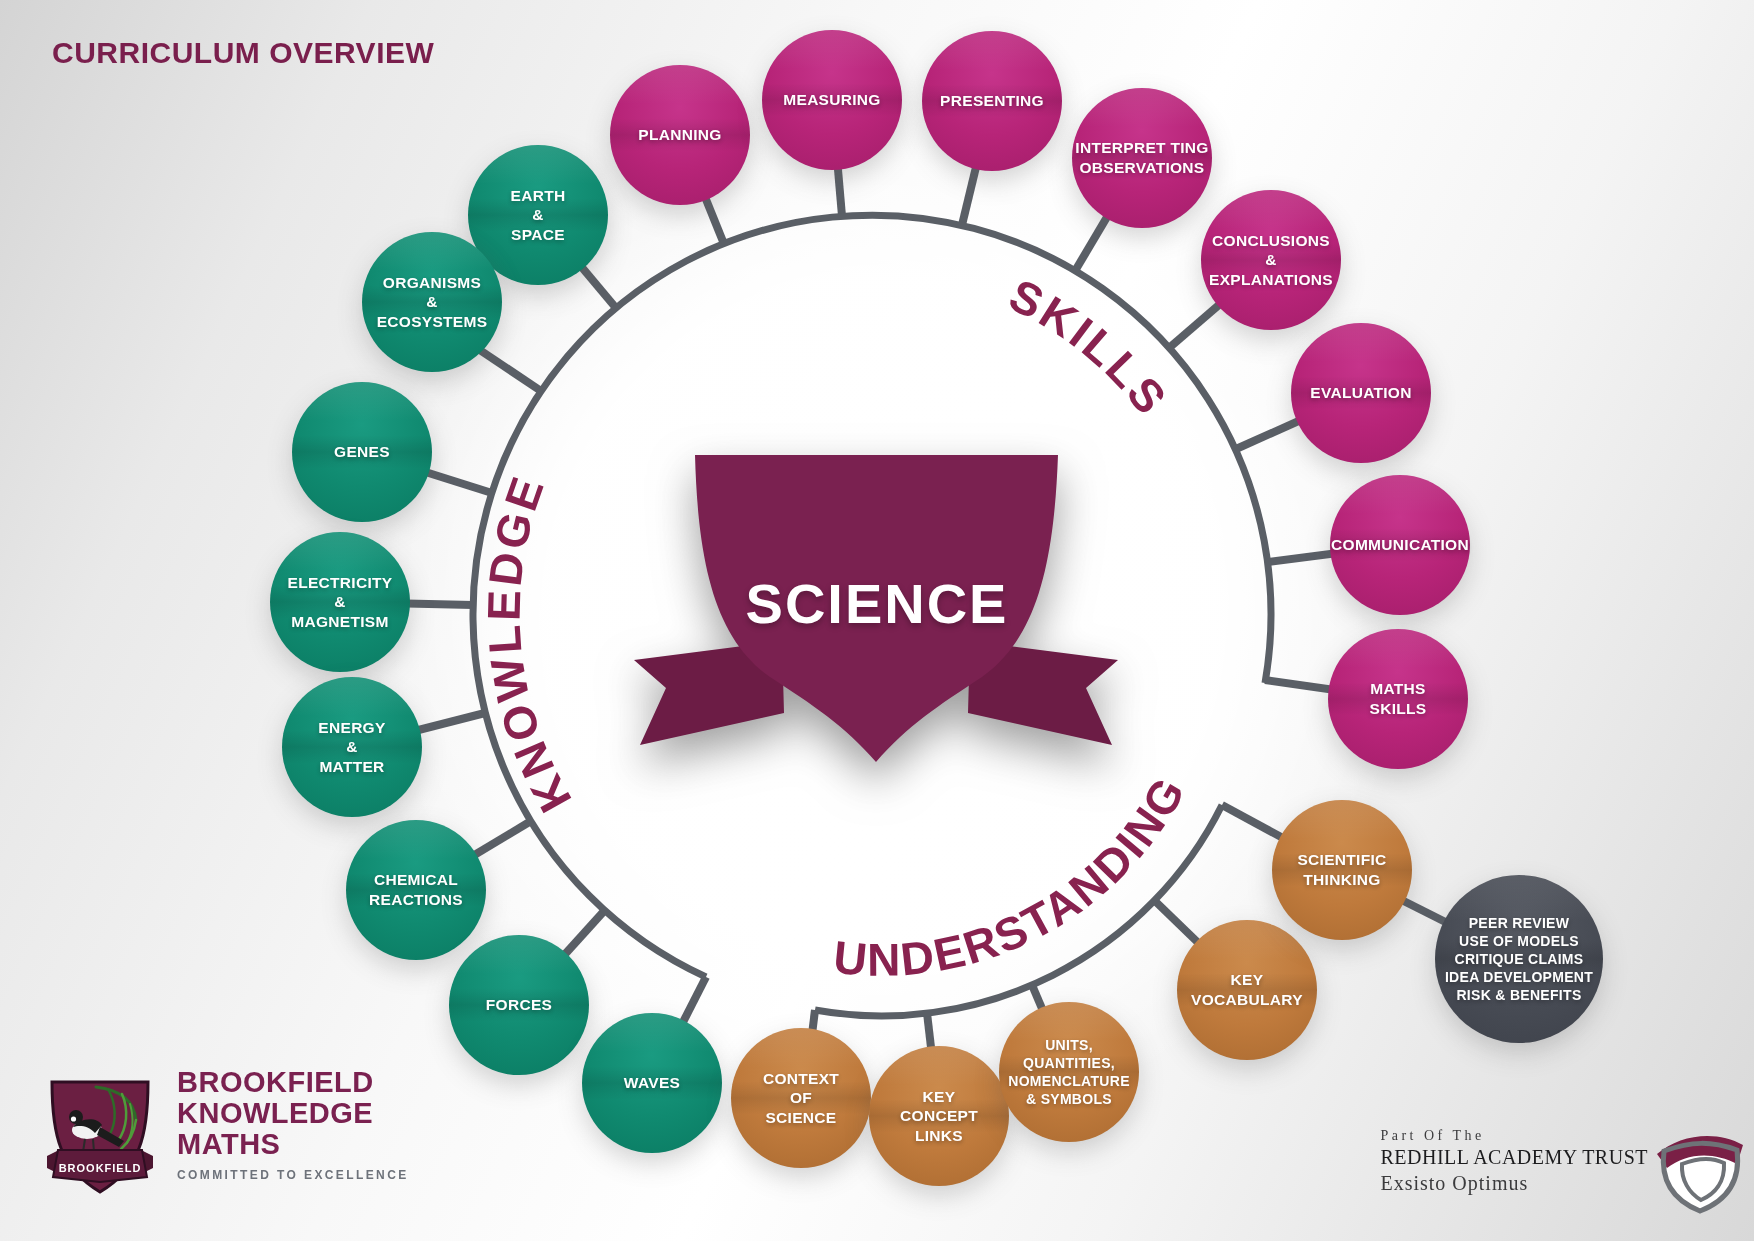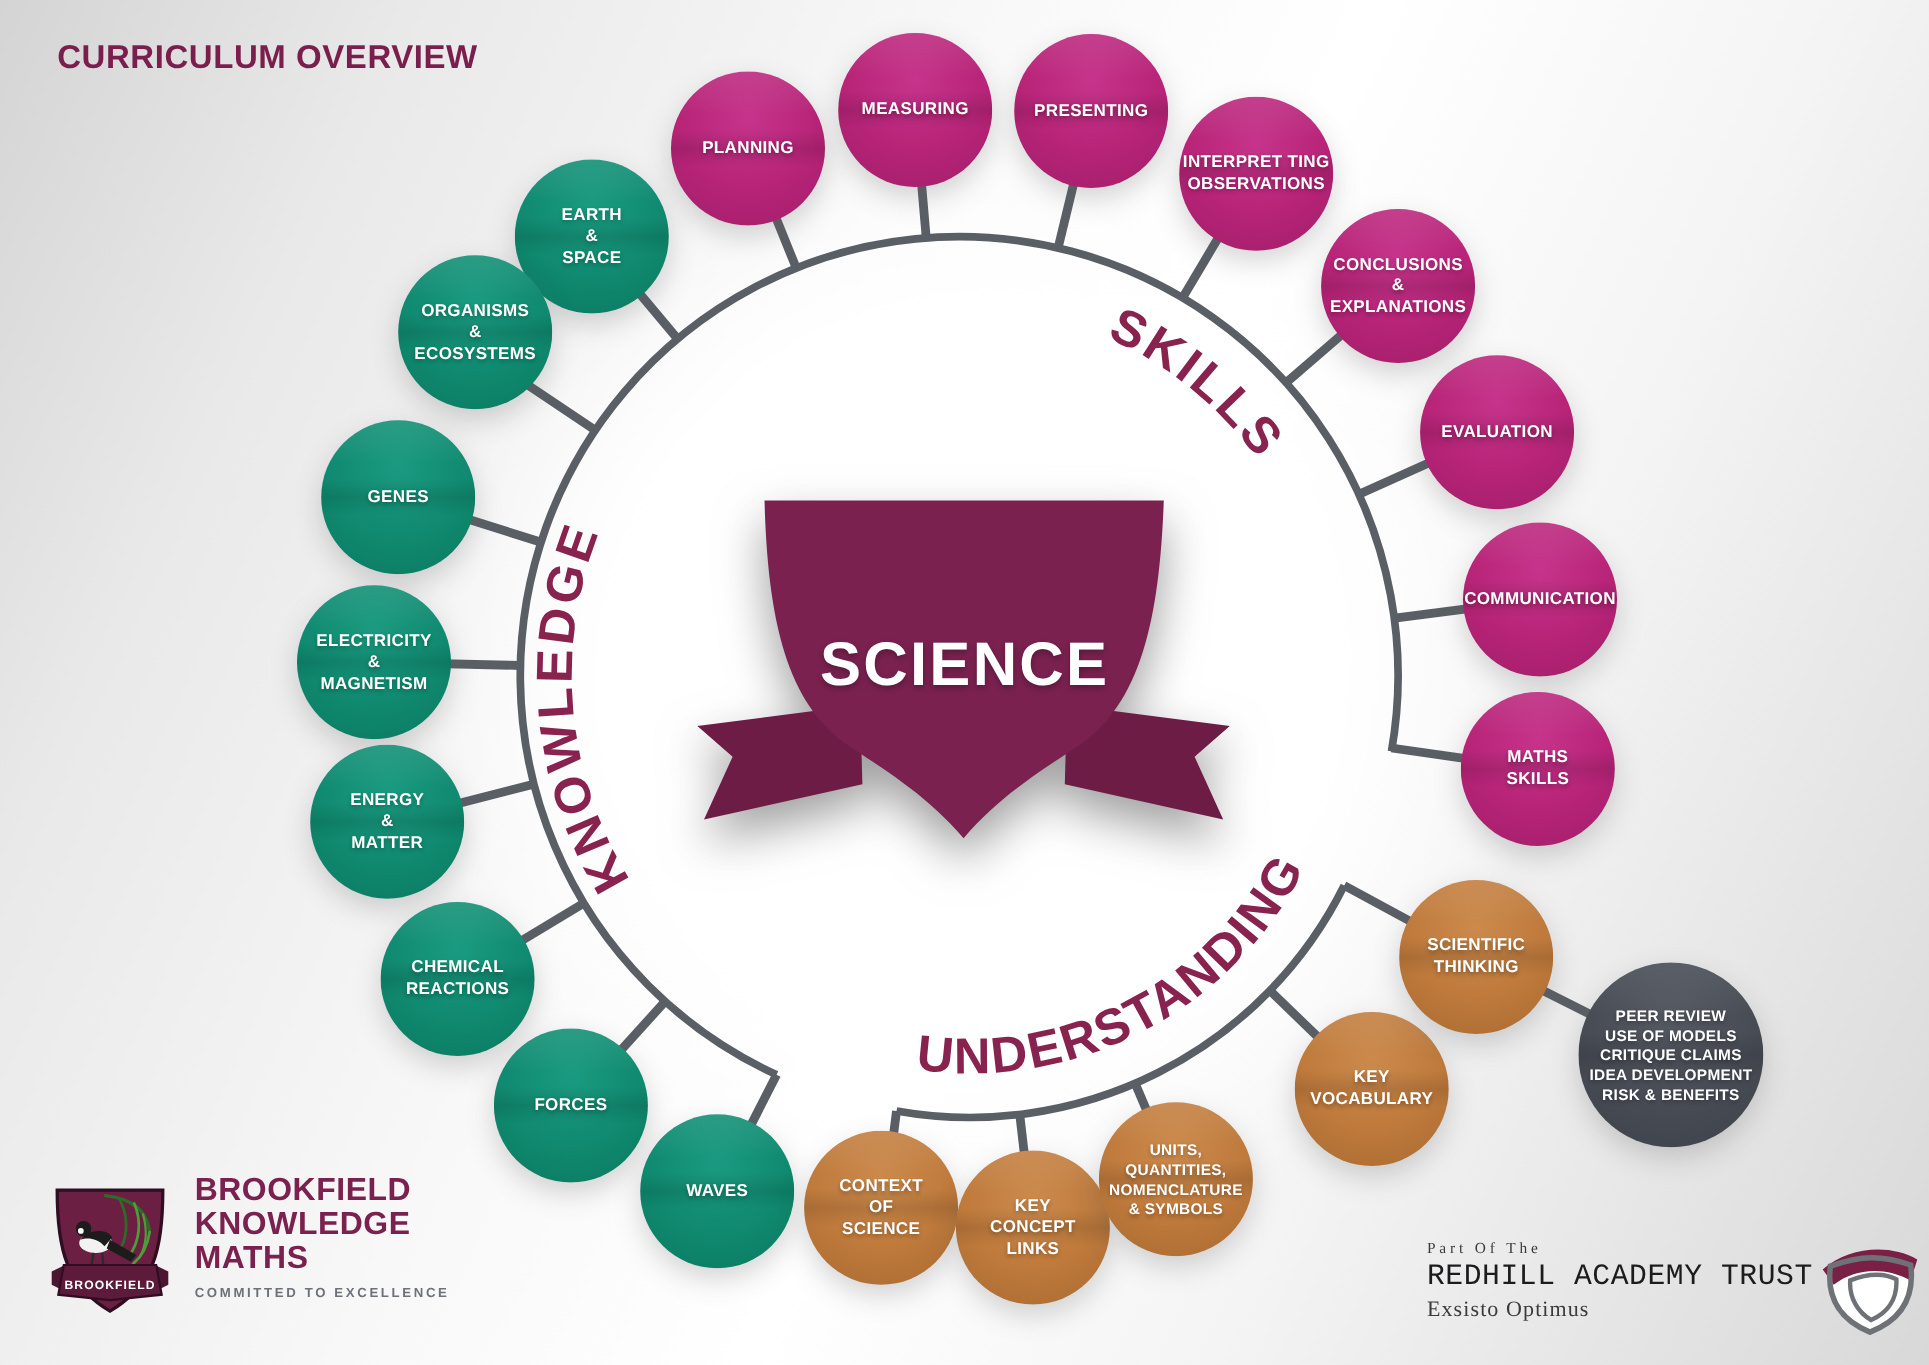--- a/index.html
+++ b/index.html
@@ -48,21 +48,21 @@
     color:#fff;font-size:56px;font-weight:700;letter-spacing:2px;
     text-shadow:0 3px 6px rgba(0,0,0,.28);}
 
   #school-block{position:absolute;left:177px;top:1067px;}
   #school-block .name-line{font-size:29px;font-weight:700;color:#7a2150;line-height:31px;letter-spacing:.5px;}
   #school-tagline{margin-top:8px;font-size:12px;font-weight:700;letter-spacing:2.4px;color:#6d727a;}
 
   #trust-block{position:absolute;right:106px;top:1128px;
     font-family:"Liberation Serif",serif;}
   #trust-pre{font-size:14px;letter-spacing:3.5px;color:#3b3b3d;}
-  #trust-name{font-size:27px;color:#1c1c1e;letter-spacing:.5px;margin-top:2px;font-family:Liberation Mono, monospace;}
+  #trust-name{font-size:20px;color:#1c1c1e;letter-spacing:.5px;margin-top:2px;}
   #trust-motto{font-size:20px;color:#3b3b3d;letter-spacing:1px;margin-top:3px;}
 </style>
 </head>
 <body>
 
 <div id="app">
   <div id="center-glow"></div>
 
   <svg id="diagram" width="1754" height="1241" viewBox="0 0 1754 1241">
 

